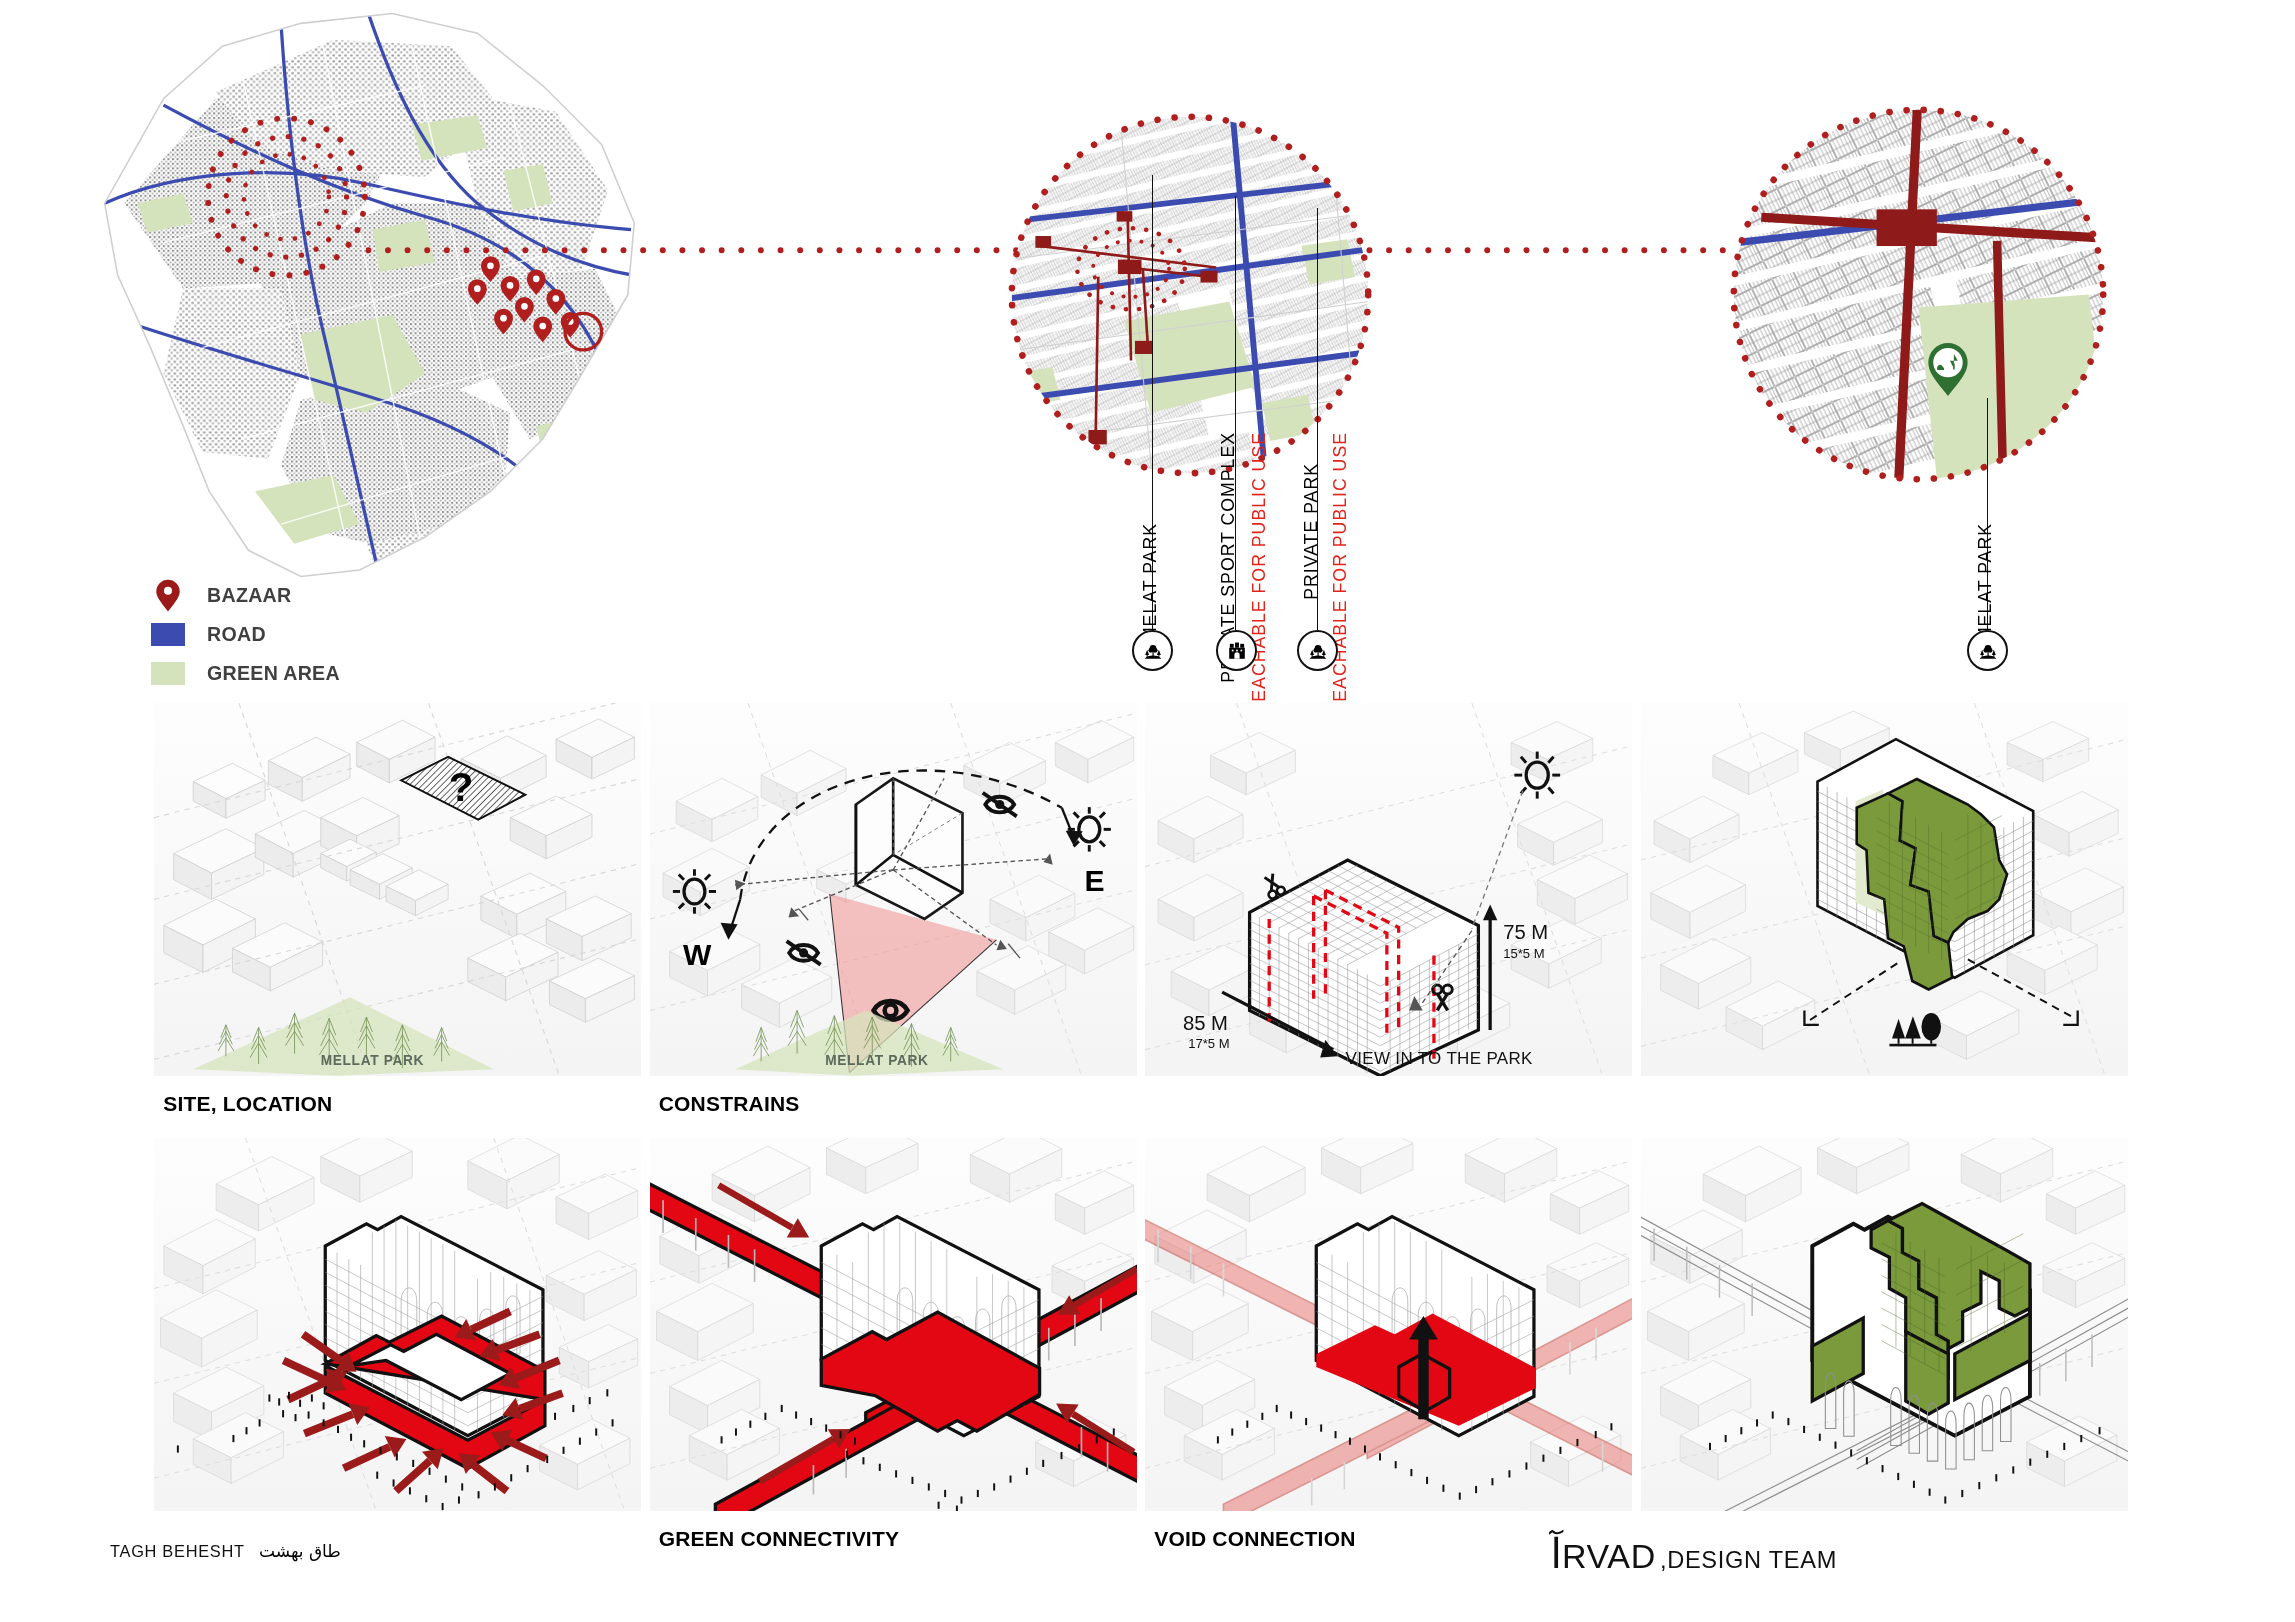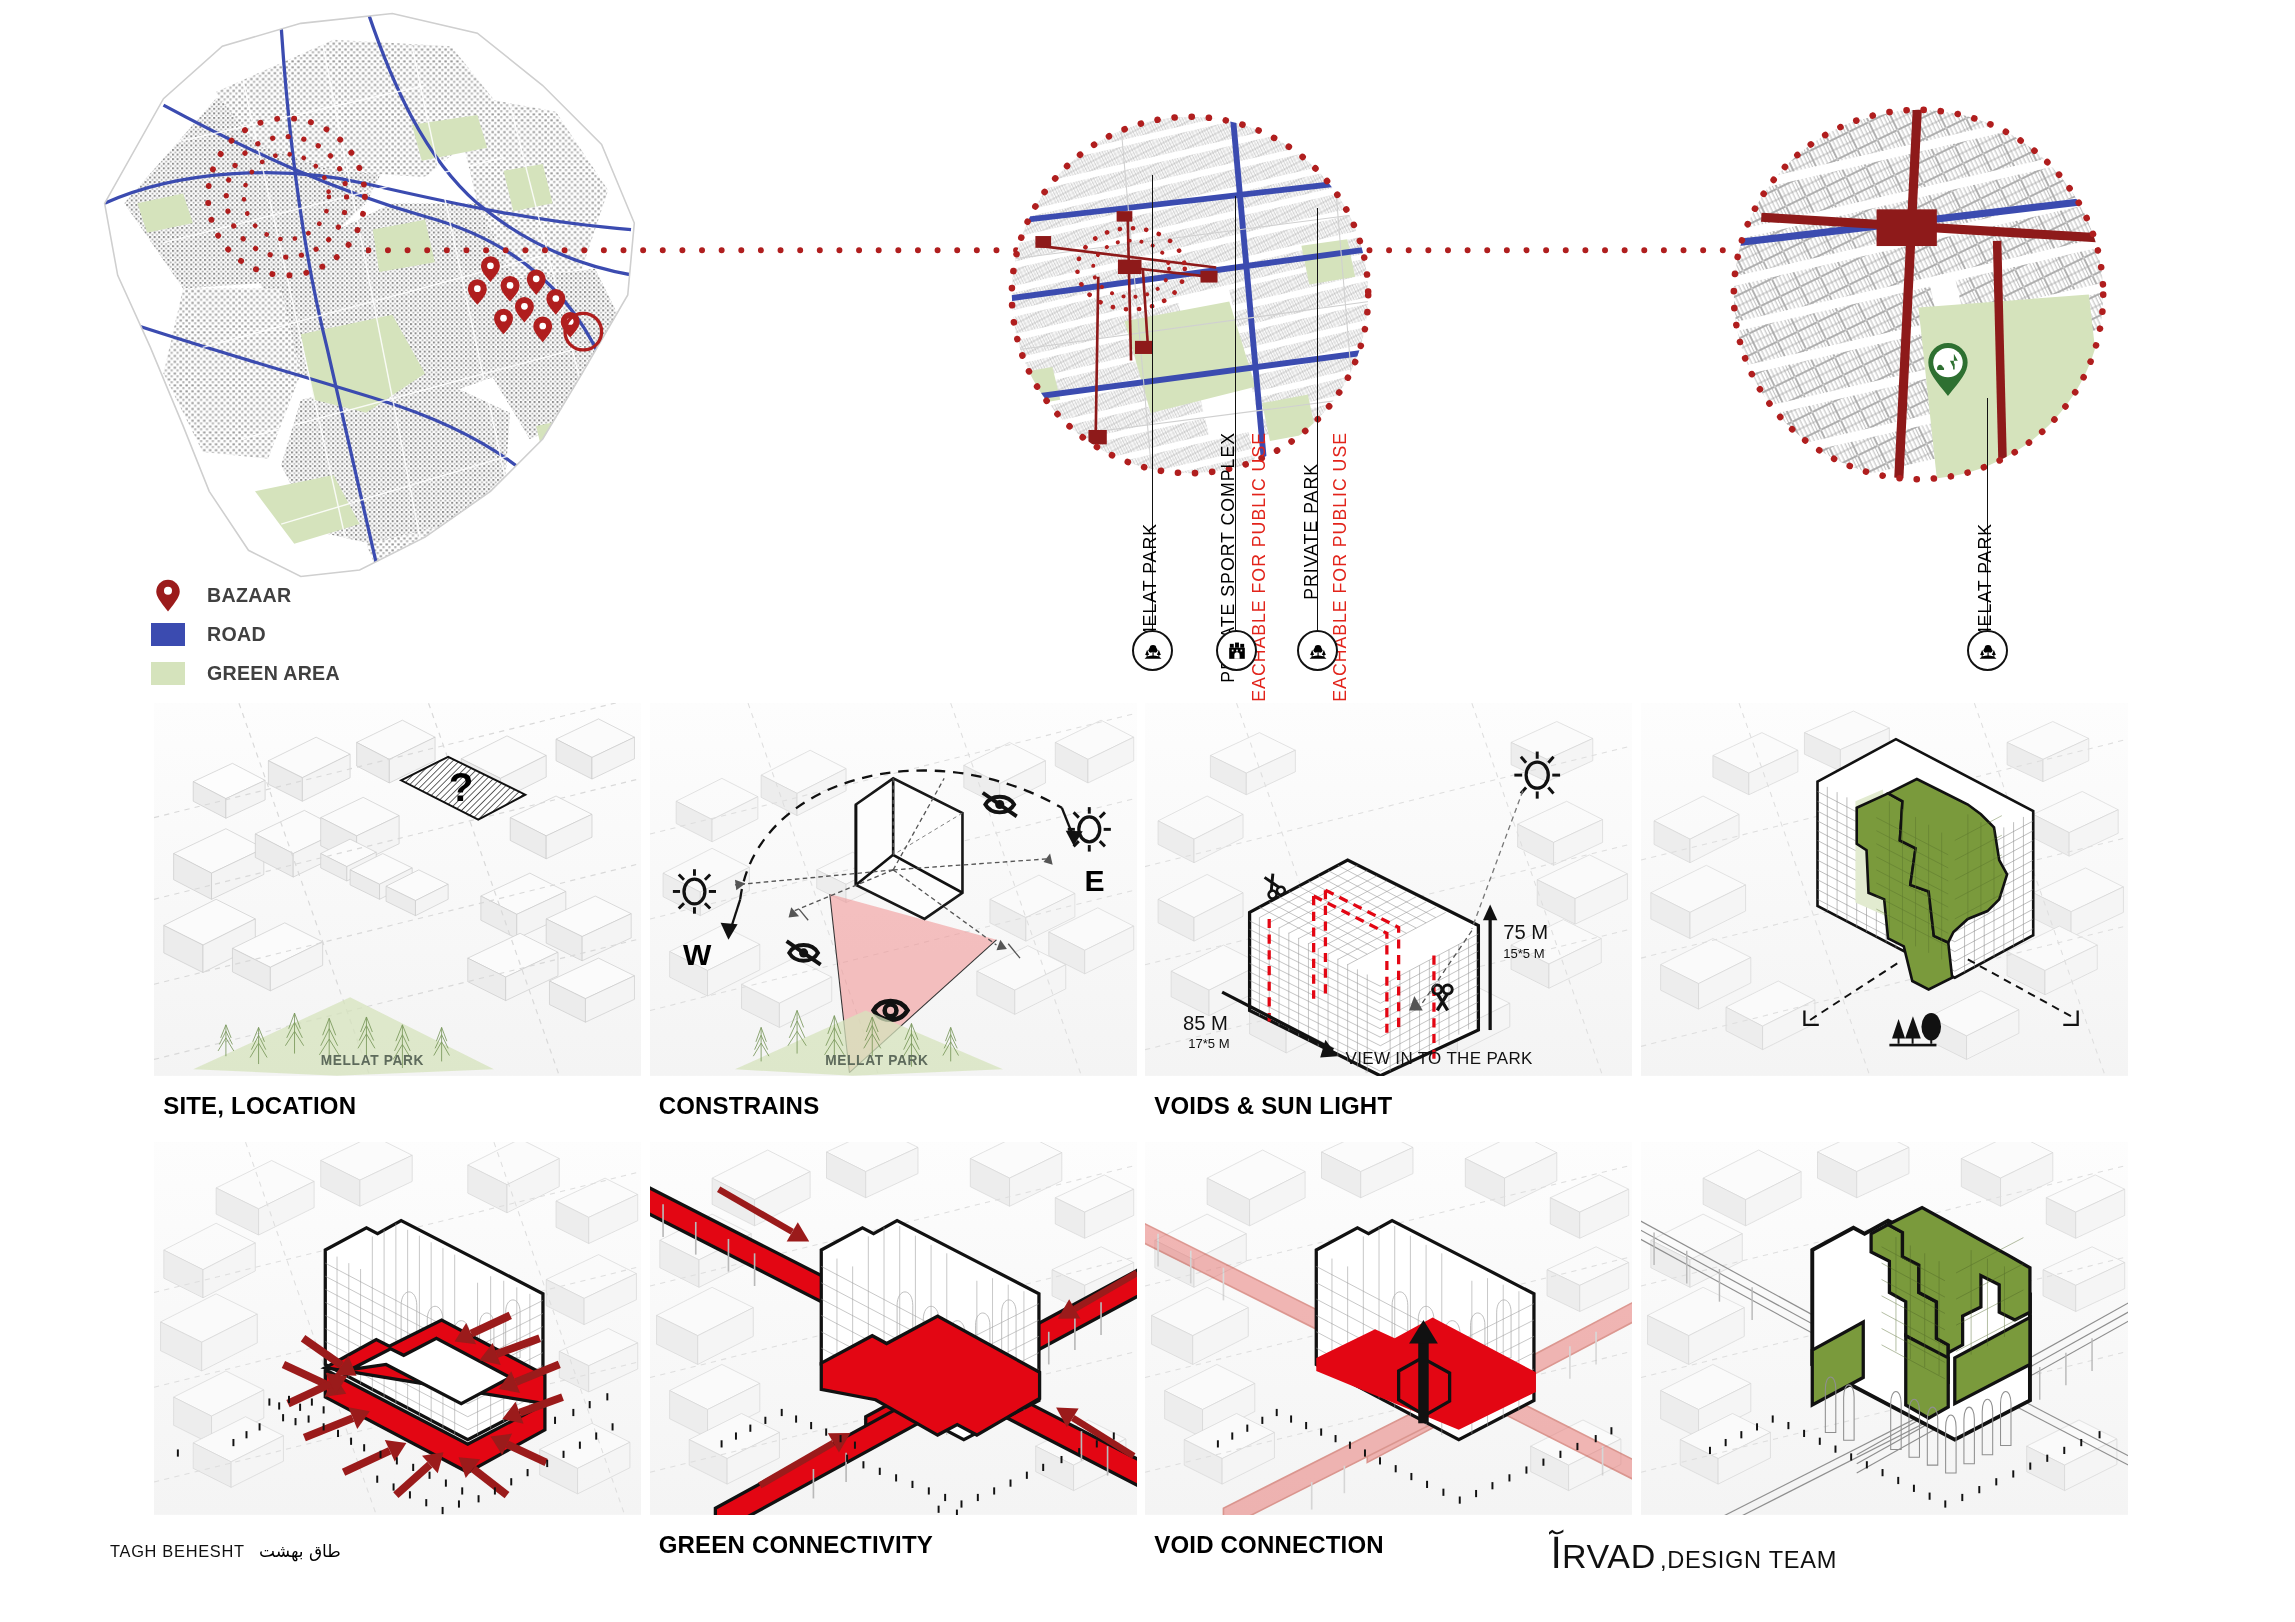--- a/index.html
+++ b/index.html
@@ -54,21 +54,21 @@
   
   .panels { position:absolute; left:0px; top:703px; width:2295px; }
   .panel-row { display:flex; gap:8.5px; padding:0 154px; }
   .panel { width:487px; }
   .panel-img {
     width:487px; height:373px; background:#fbfbfb;
     border:0; position:relative; overflow:hidden;
   }
   .panel-img svg { position:absolute; left:0; top:0; width:487px; height:373px; }
   .panel-caption {
-    font-size:24px; font-weight:700; letter-spacing:0.2px;
+    font-size:21px; font-weight:700; letter-spacing:0.2px;
     padding:15.7px 0 19.6px 9.2px; color:#000;
   }
   .row2 { margin-top:2.6px; }
 
   
   .footer { position:absolute; left:0; top:1534px; width:1952px; height:79px; }
   .footer-left { position:absolute; left:110px; top:6.5px; display:flex; align-items:baseline; gap:14.4px; }
   .footer-left .en { font-size:16.4px; letter-spacing:0.7px; color:#111; }
   .footer-left .fa { font-size:17px; color:#000000; font-family:"DejaVu Sans", sans-serif; }
   .footer-right { position:absolute; right:115px; top:0px; display:flex; align-items:baseline; }
@@ -1009,21 +1009,20 @@
               <text x="66" y="528" font-size="20" font-family="Liberation Sans, sans-serif" fill="#111">17*5 M</text>
             </g>
 
             <g stroke="#555" stroke-width="2" stroke-dasharray="8 6" fill="none">
               <path d="M500,348 L420,465"></path>
             </g>
             <polygon points="412,448 425,470 404,470" fill="#555"></polygon>
             <text x="450" y="552" font-size="26" font-family="Liberation Sans, sans-serif" fill="#111" text-anchor="middle" letter-spacing="0.5">VIEW IN TO THE PARK</text>
           </svg>
         </div>
-        <div class="panel-caption">VOIDS &amp; SUN LIGHT</div>
       </div>
 
       <div class="panel">
         <div class="panel-img">
           <svg viewBox="0 0 745 570">
             <rect width="745" height="570" fill="url(#iso-bg)"></rect>
             <g stroke="#d2d2d2" stroke-width="1" fill="#fbfbfb" opacity="0.95">
               <g>
                   <polygon points="20,180 95,142 150,170 75,208"></polygon>
                   <polygon points="20,180 75,208 75,244 20,216" fill="#ededed"></polygon>

